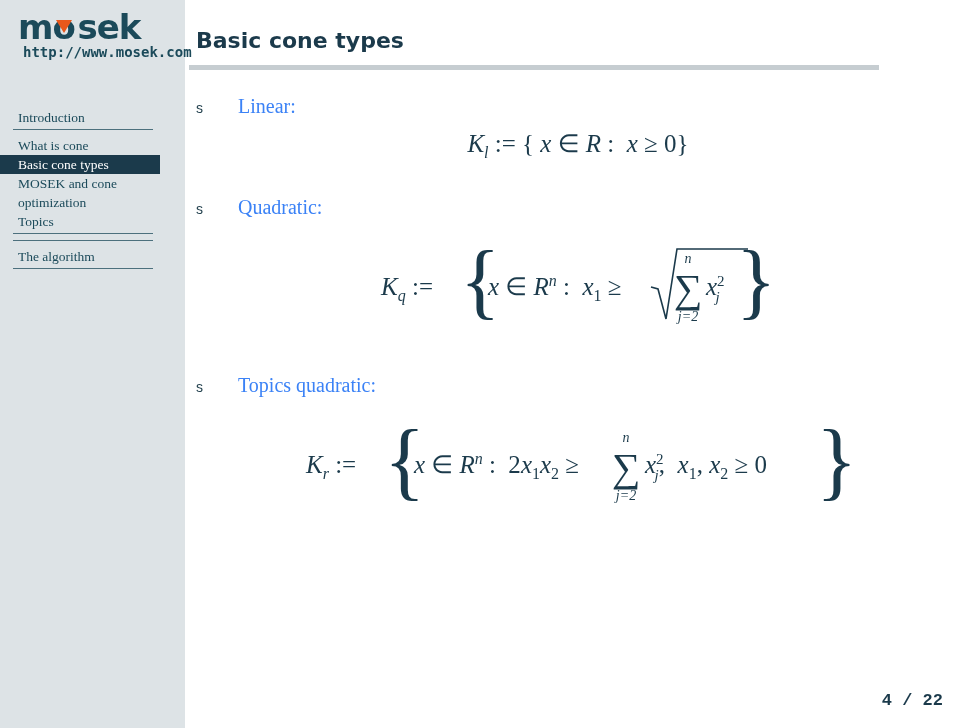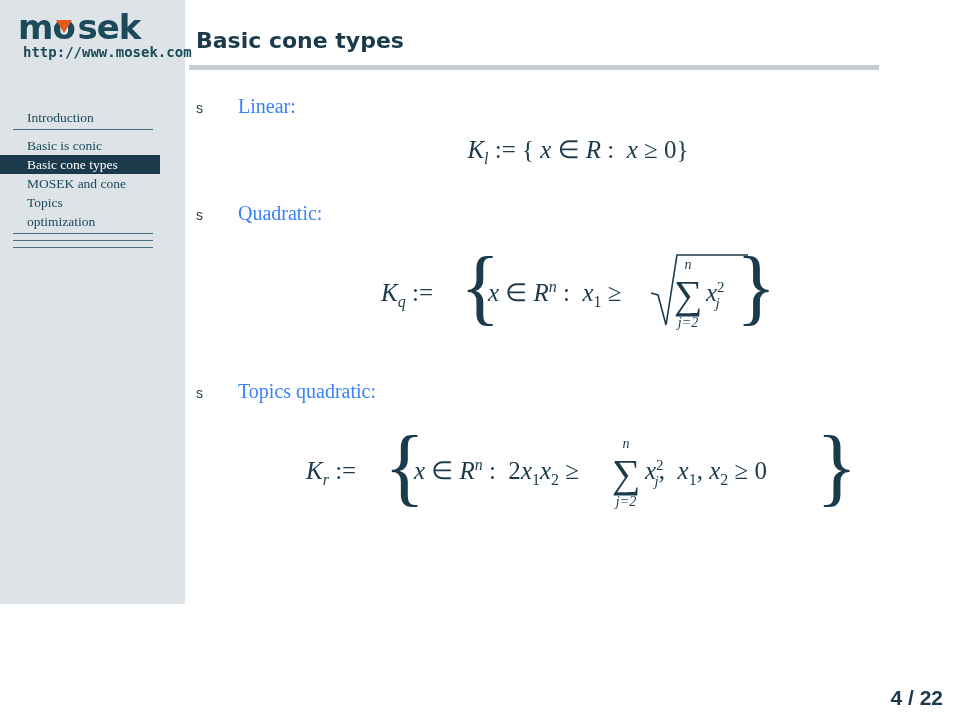--- a/index.html
+++ b/index.html
@@ -15,21 +15,21 @@
     position: relative;
   }
   .slide {
     position: absolute;
     inset: 0;
     display: flex;
   }
   
   .sidebar {
     width: 185px;
-    height: 604px;
+    height: 728px;
     background: #dde3e6;
     position: relative;
     flex: 0 0 185px;
   }
   .logo-block {
     padding: 8px 0 0 18px;
   }
   .logo-word {
     font-family: "DejaVu Sans", sans-serif;
     font-size: 34px;
@@ -66,21 +66,21 @@
   }
   .toc {
     margin-top: 48px;
     padding: 0 0 0 0;
   }
   .toc-item {
     font-family: "Liberation Serif", serif;
     font-size: 13.5px;
     color: #1b4a5a;
     line-height: 19px;
-    padding: 0 8px 0 27px;
+    padding: 0 8px 0 18px;
   }
   .toc-item.active {
     background: #1b3a4b;
     color: #ffffff;
     width: 160px;
     box-sizing: border-box;
   }
   .toc-rule {
     height: 1px;
     background: #1b4a5a;
@@ -137,22 +137,22 @@
   }
   .formula {
     text-align: center;
     color: #1b3a4b;
     font-family: "Liberation Serif", serif;
   }
   .page-num {
     position: absolute;
     right: 28px;
     bottom: 18px;
-    font-family: Liberation Sans, sans-serif;
-    font-size: 21px;
+    font-family: Liberation Mono, monospace;
+    font-size: 17px;
     font-weight: bold;
     color: #1b3a4b;
   }
   svg text {
     font-family: "Liberation Serif", serif;
     fill: #1b3a4b;
   }
 </style>
 </head>
 <body>
@@ -166,47 +166,48 @@
         m<span class="logo-o-wrap">o<span class="logo-tri"></span></span>sek
       </div>
       <div class="logo-url">http://www.mosek.com</div>
     </div>
 
     <div class="toc">
 
       <div class="toc-item">Introduction</div>
       <div class="toc-rule"></div>
 
-      <div class="toc-item">Basic is conic</div>
+      <div class="toc-item">What is cone</div>
       <div class="toc-item active">Basic cone types</div>
       <div class="toc-item">MOSEK and cone</div>
+      <div class="toc-item">optimization</div>
       <div class="toc-item">Topics</div>
-      <div class="toc-item">optimization</div>
-      <div class="toc-rule"></div>
-
-      <div class="toc-rule"></div>
-
+      <div class="toc-rule"></div>
+
+      <div class="toc-rule"></div>
+
+      <div class="toc-item">The algorithm</div>
       <div class="toc-rule"></div>
 
     </div>
   </div>
 
   <div class="main">
 
     <div class="title">Basic cone types</div>
     <div class="title-rule"></div>
 
     <div class="content">
 
       <div class="bullet-row">
         <span class="bullet-mark">s</span>
         <span class="bullet-text">Linear:</span>
       </div>
 
-      <div class="formula" style="margin-top:10px;">
+      <div class="formula" style="margin-top:4px;">
         <svg width="700" height="44" viewBox="0 0 700 44">
           <text x="350" y="30" text-anchor="middle" font-size="25">
             <tspan font-style="italic">K</tspan><tspan font-size="16" font-style="italic" dy="6">l</tspan><tspan dy="-6">&nbsp;:=&nbsp;{</tspan><tspan font-style="italic">&nbsp;x&nbsp;</tspan><tspan>∈</tspan><tspan font-style="italic">&nbsp;R&nbsp;</tspan><tspan>:&nbsp;&nbsp;</tspan><tspan font-style="italic">x&nbsp;</tspan><tspan>≥&nbsp;0</tspan><tspan>}</tspan>
           </text>
         </svg>
       </div>
 
       <div class="bullet-row" style="margin-top:26px;">
         <span class="bullet-mark">s</span>
         <span class="bullet-text">Quadratic:</span>

